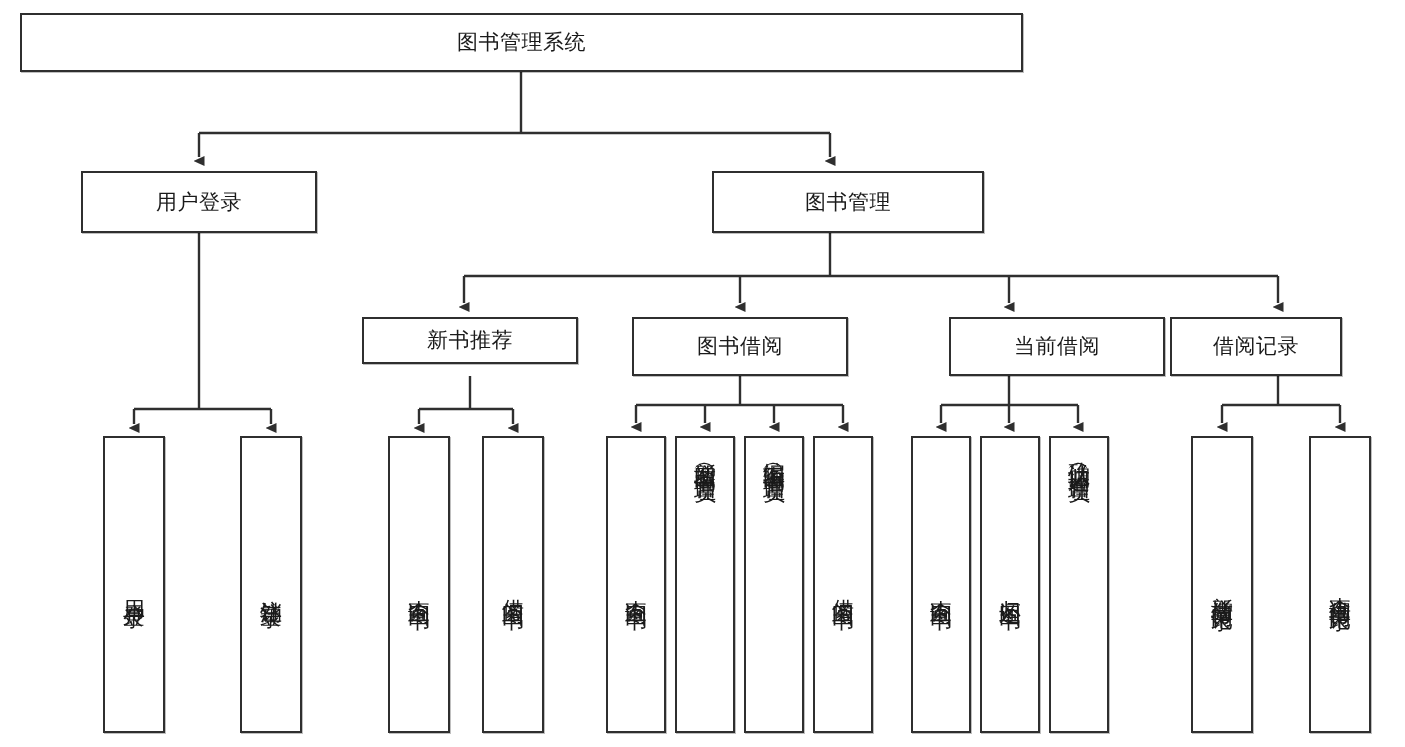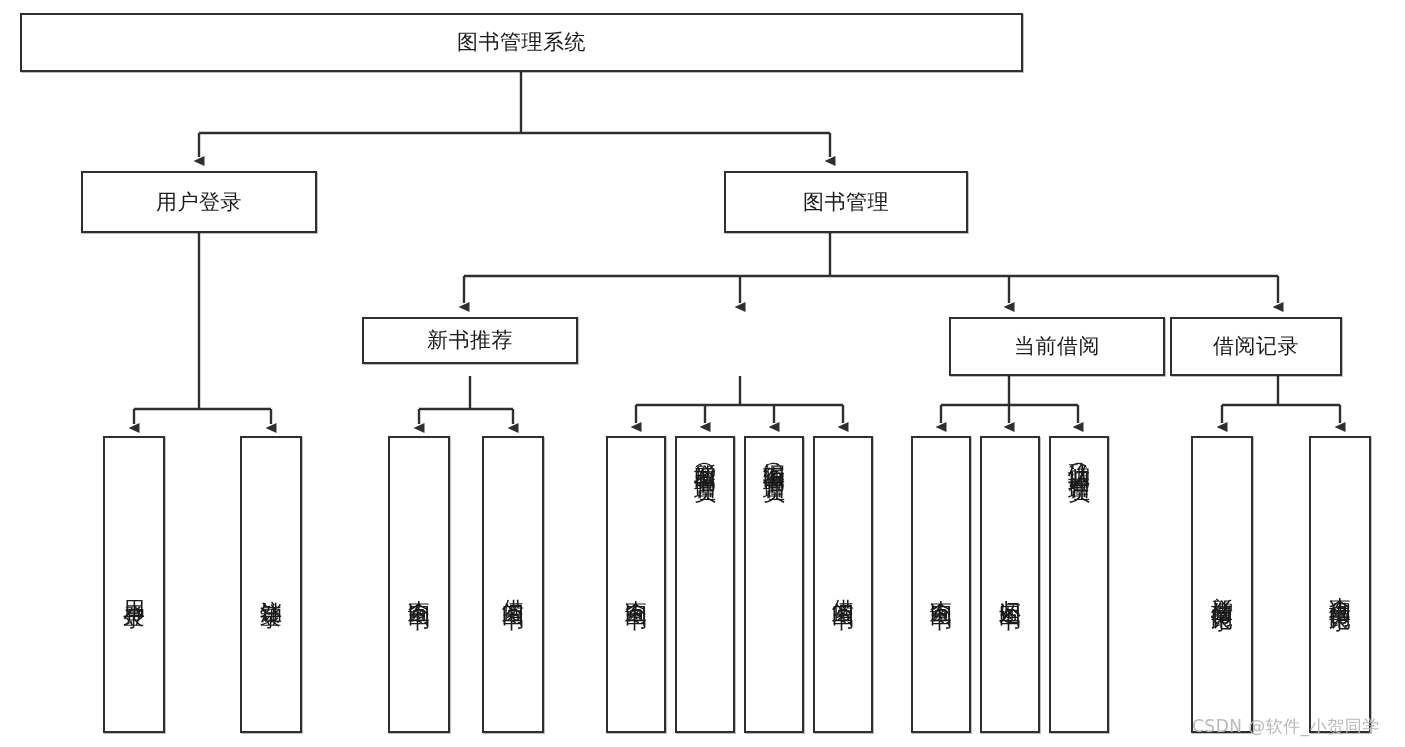--- a/index.html
+++ b/index.html
@@ -127,27 +127,30 @@
     </g>
   </svg>
 
   <div class="node horiz" style="left:20px; top:13px; width:1003px; height:59px;">
     <span class="label">图书管理系统</span>
   </div>
 
   <div class="node horiz" style="left:81px; top:171px; width:236px; height:62px;">
     <span class="label">用户登录</span>
   </div>
-  <div class="node horiz" style="left:712px; top:171px; width:244px; height:62px;margin-left:12px;">
+  <div class="node horiz" style="left:712px; top:171px; width:272px; height:62px;">
     <span class="label">图书管理</span>
   </div>
 
   <div class="node horiz" style="left:362px; top:317px; width:216px; height:47px;">
     <span class="label">新书推荐</span>
   </div>
+  <div class="node horiz" style="left:632px; top:317px; width:216px; height:59px;">
+    <span class="label">图书借阅</span>
+  </div>
   <div class="node horiz" style="left:901px; top:317px; width:216px; height:59px;margin-left:48px;">
     <span class="label">当前借阅</span>
   </div>
   <div class="node horiz" style="left:1170px; top:317px; width:172px; height:59px;">
     <span class="label">借阅记录</span>
   </div>
 
   <div class="node vert" style="left:103px; top:436px; width:62px; height:297px; align-items:center;">
     <span class="label">用户登录</span>
   </div>
@@ -185,15 +188,14 @@
     <span class="label">确认归还（管理员）</span>
   </div>
 
   <div class="node vert" style="left:1191px; top:436px; width:62px; height:297px; align-items:center;">
     <span class="label">新增借阅记录</span>
   </div>
   <div class="node vert" style="left:1309px; top:436px; width:62px; height:297px; align-items:center;">
     <span class="label">查询借阅记录</span>
   </div>
 
-  <div class="watermark" style="left:1192px; top:715px;">CSDN @软件_小贺同学</div>
 
 </div>
 
 </body></html>

